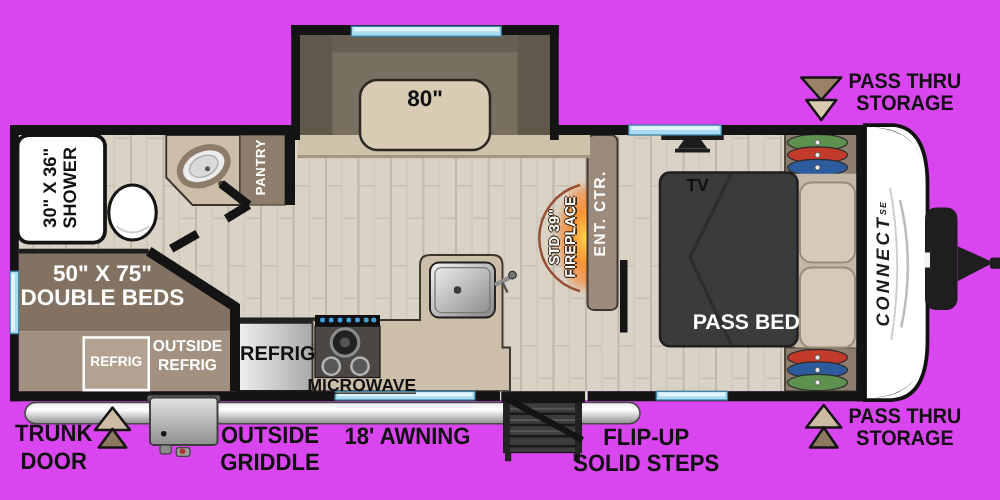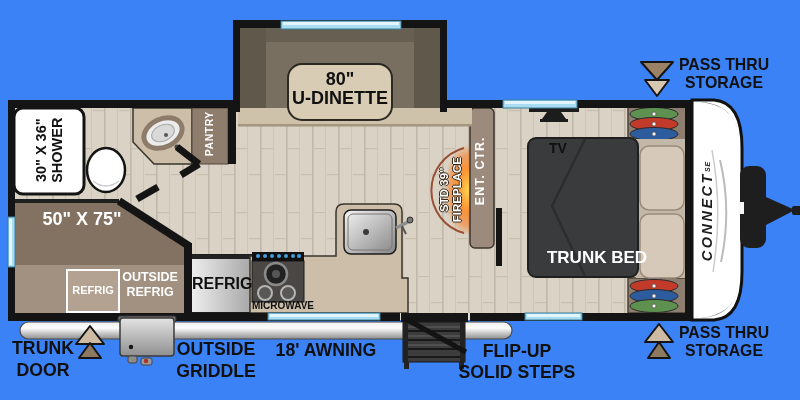--- a/index.html
+++ b/index.html
@@ -1,16 +1,16 @@
 <!DOCTYPE html>
 <html><head>
 <meta charset="utf-8">
 <style>
   html,body{margin:0;padding:0;background:#fff;}
-  #stage{position:relative;width:800px;height:400px;background:#3b82f6;overflow:hidden;
+  #stage{position:relative;width:800px;height:400px;background:#d946ef;overflow:hidden;
          font-family:"Liberation Sans", sans-serif;}
   #plan-svg{position:absolute;left:0;top:0;}
   .lbl{position:absolute;font-weight:700;color:#101010;text-align:center;
        white-space:nowrap;line-height:1.08;}
   .cond{transform:scaleX(.93);}
   .white{color:#ffffff;}
   .rot{transform:rotate(-90deg);}
   .rot.shadow{text-shadow:1px 0 0 #3a2a1a,-1px 0 0 #3a2a1a,0 1px 0 #3a2a1a,0 -1px 0 #3a2a1a;}
   .l{display:block;}
   #refrig-out-box{position:absolute;left:66px;top:269px;width:50px;height:40px;
@@ -297,41 +297,41 @@
 
 <div class="lbl cond" style="left:266px;top:340px;width:120px;font-size:19px;">18' AWNING</div>
 
 <div class="lbl cond" style="left:450px;top:340px;width:134px;font-size:19px;line-height:1.12;">
   <span class="l">FLIP-UP</span>
   <span class="l">SOLID STEPS</span>
 </div>
 
 <div class="lbl" style="left:288px;top:70px;width:104px;font-size:18px;">
   <span class="l">80"</span>
-  <span class="l">U-DINETTE</span>
-</div>
-
-<div class="lbl white" style="left:541px;top:249px;width:112px;font-size:17px;">TRUNK BED</div>
+</div>
+
+<div class="lbl white" style="left:541px;top:249px;width:112px;font-size:17px;">PASS BED</div>
 
 <div class="lbl white" style="left:6px;top:210px;width:152px;font-size:18px;">
   <span class="l">50" X 75"</span>
+  <span class="l">DOUBLE BEDS</span>
 </div>
 
 <div id="refrig-out-box">
   <span class="lbl white" style="position:static;font-size:11px;">REFRIG</span>
 </div>
 
 <div class="lbl white" style="left:114px;top:270px;width:72px;font-size:12.5px;line-height:1.22;">
   <span class="l">OUTSIDE</span>
   <span class="l">REFRIG</span>
 </div>
 
 <div class="lbl" style="left:192px;top:275px;width:60px;font-size:16px;">REFRIG</div>
 
-<div class="lbl" style="left:246px;top:301px;width:74px;font-size:10px;">MICROWAVE</div>
+<div class="lbl" style="left:246px;top:301px;width:74px;font-size:14px;text-decoration:underline;">MICROWAVE</div>
 
 <div class="lbl" style="left:540px;top:141px;width:36px;font-size:14px;">TV</div>
 
 <div class="lbl rot white" style="left:181px;top:128px;width:58px;font-size:10.5px;letter-spacing:.5px;">PANTRY</div>
 
 <div class="lbl rot" style="left:3px;top:134px;width:92px;font-size:14.5px;line-height:1.12;">
   <span class="l">30" X 36"</span>
   <span class="l">SHOWER</span>
 </div>
 

